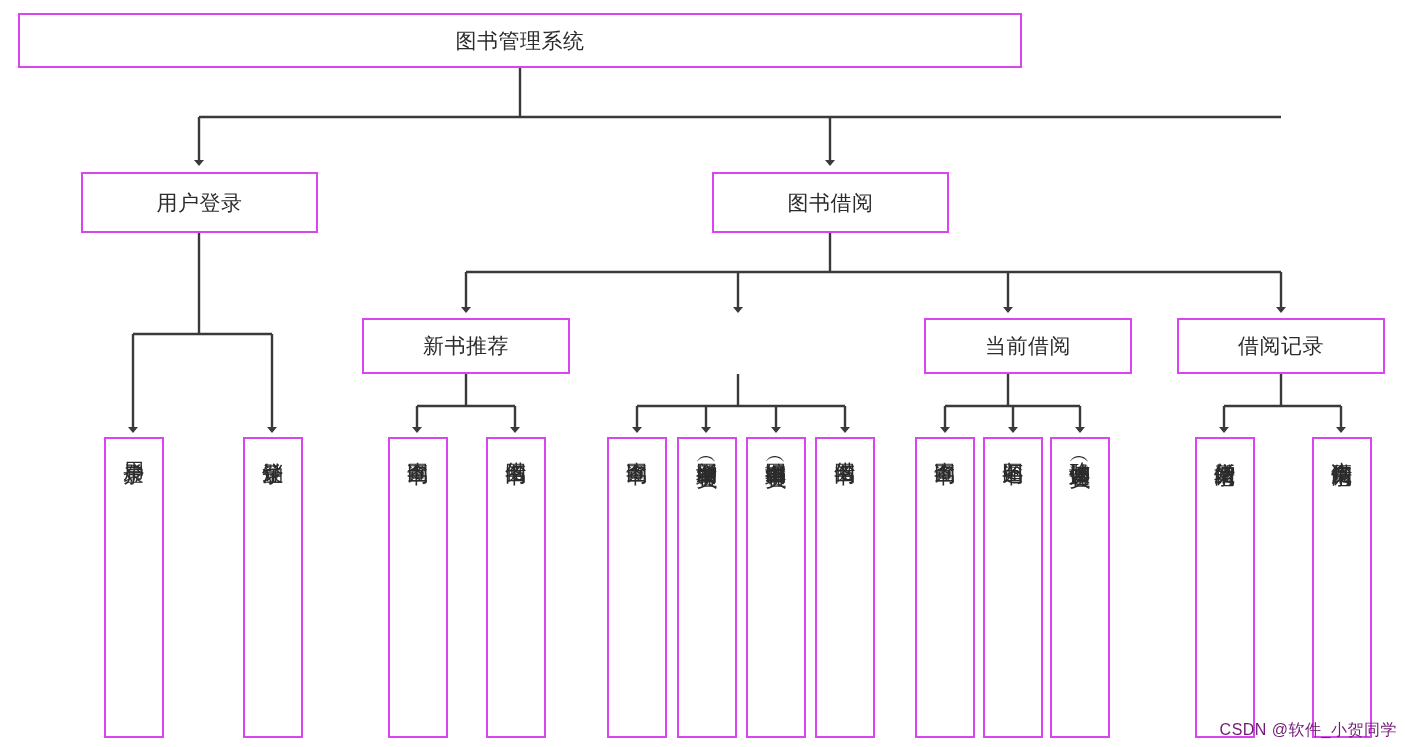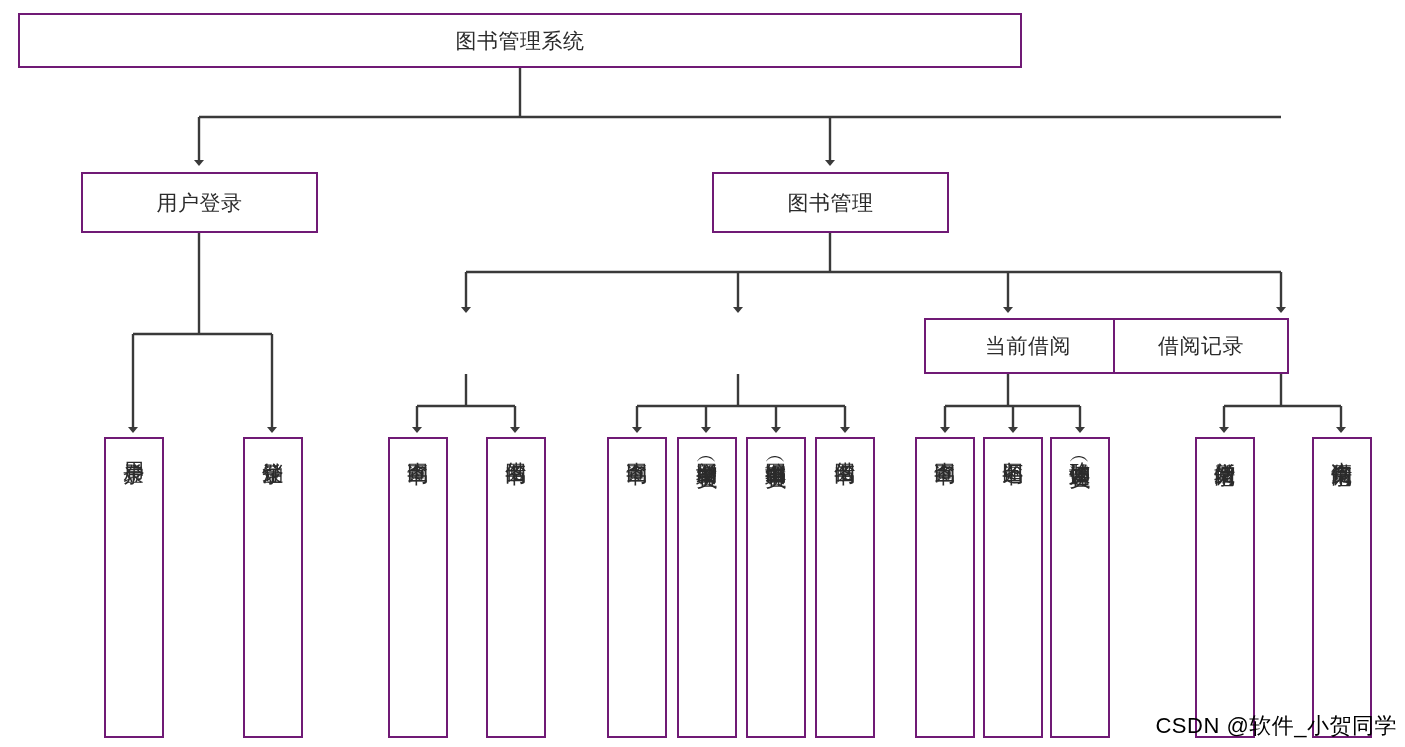--- a/index.html
+++ b/index.html
@@ -22,21 +22,21 @@
     left: 0;
     top: 0;
     width: 1405px;
     height: 747px;
     pointer-events: none;
   }
   .node {
     position: absolute;
     box-sizing: border-box;
     background: #ffffff;
-    border: 2px solid #701a75;
+    border: 2px solid #d946ef;
     display: flex;
     align-items: center;
     justify-content: center;
     color: #2b2b2b;
   }
   .node.horiz {
     font-size: 21px;
     letter-spacing: 0.5px;
     line-height: 1.1;
   }
@@ -51,22 +51,22 @@
     font-size: 21px;
     line-height: 1.22;
     letter-spacing: 1px;
     color: #2b2b2b;
     white-space: nowrap;
   }
   #watermark {
     position: absolute;
     right: 8px;
     bottom: 6px;
-    font-size: 22px;
-    color: #000000;
+    font-size: 16px;
+    color: #701a75;
     letter-spacing: 0.5px;
     user-select: none;
   }
 </style>
 </head>
 <body>
 
 <div id="canvas">
 
   <svg id="wires" viewBox="0 0 1405 747">
@@ -120,27 +120,30 @@
   </svg>
 
   <div class="node horiz" style="left:18px; top:13px; width:1004px; height:55px;">
     <span>图书管理系统</span>
   </div>
 
   <div class="node horiz" style="left:81px; top:172px; width:237px; height:61px;">
     <span>用户登录</span>
   </div>
   <div class="node horiz" style="left:712px; top:172px; width:237px; height:61px;">
-    <span>图书管理</span>
+    <span>图书借阅</span>
   </div>
 
+  <div class="node horiz" style="left:362px; top:318px; width:208px; height:56px;">
+    <span>新书推荐</span>
+  </div>
   <div class="node horiz" style="left:924px; top:318px; width:208px; height:56px;">
     <span>当前借阅</span>
   </div>
-  <div class="node horiz" style="left:1113px; top:318px; width:176px; height:56px;justify-content:center;">
+  <div class="node horiz" style="left:1177px; top:318px; width:208px; height:56px;justify-content:center;">
     <span>借阅记录</span>
   </div>
 
   <div class="node vert" style="left:104px; top:437px; width:60px; height:301px;">
     <span class="vlabel">用户登录</span>
   </div>
   <div class="node vert" style="left:243px; top:437px; width:60px; height:301px;">
     <span class="vlabel">注销登录</span>
   </div>
 

